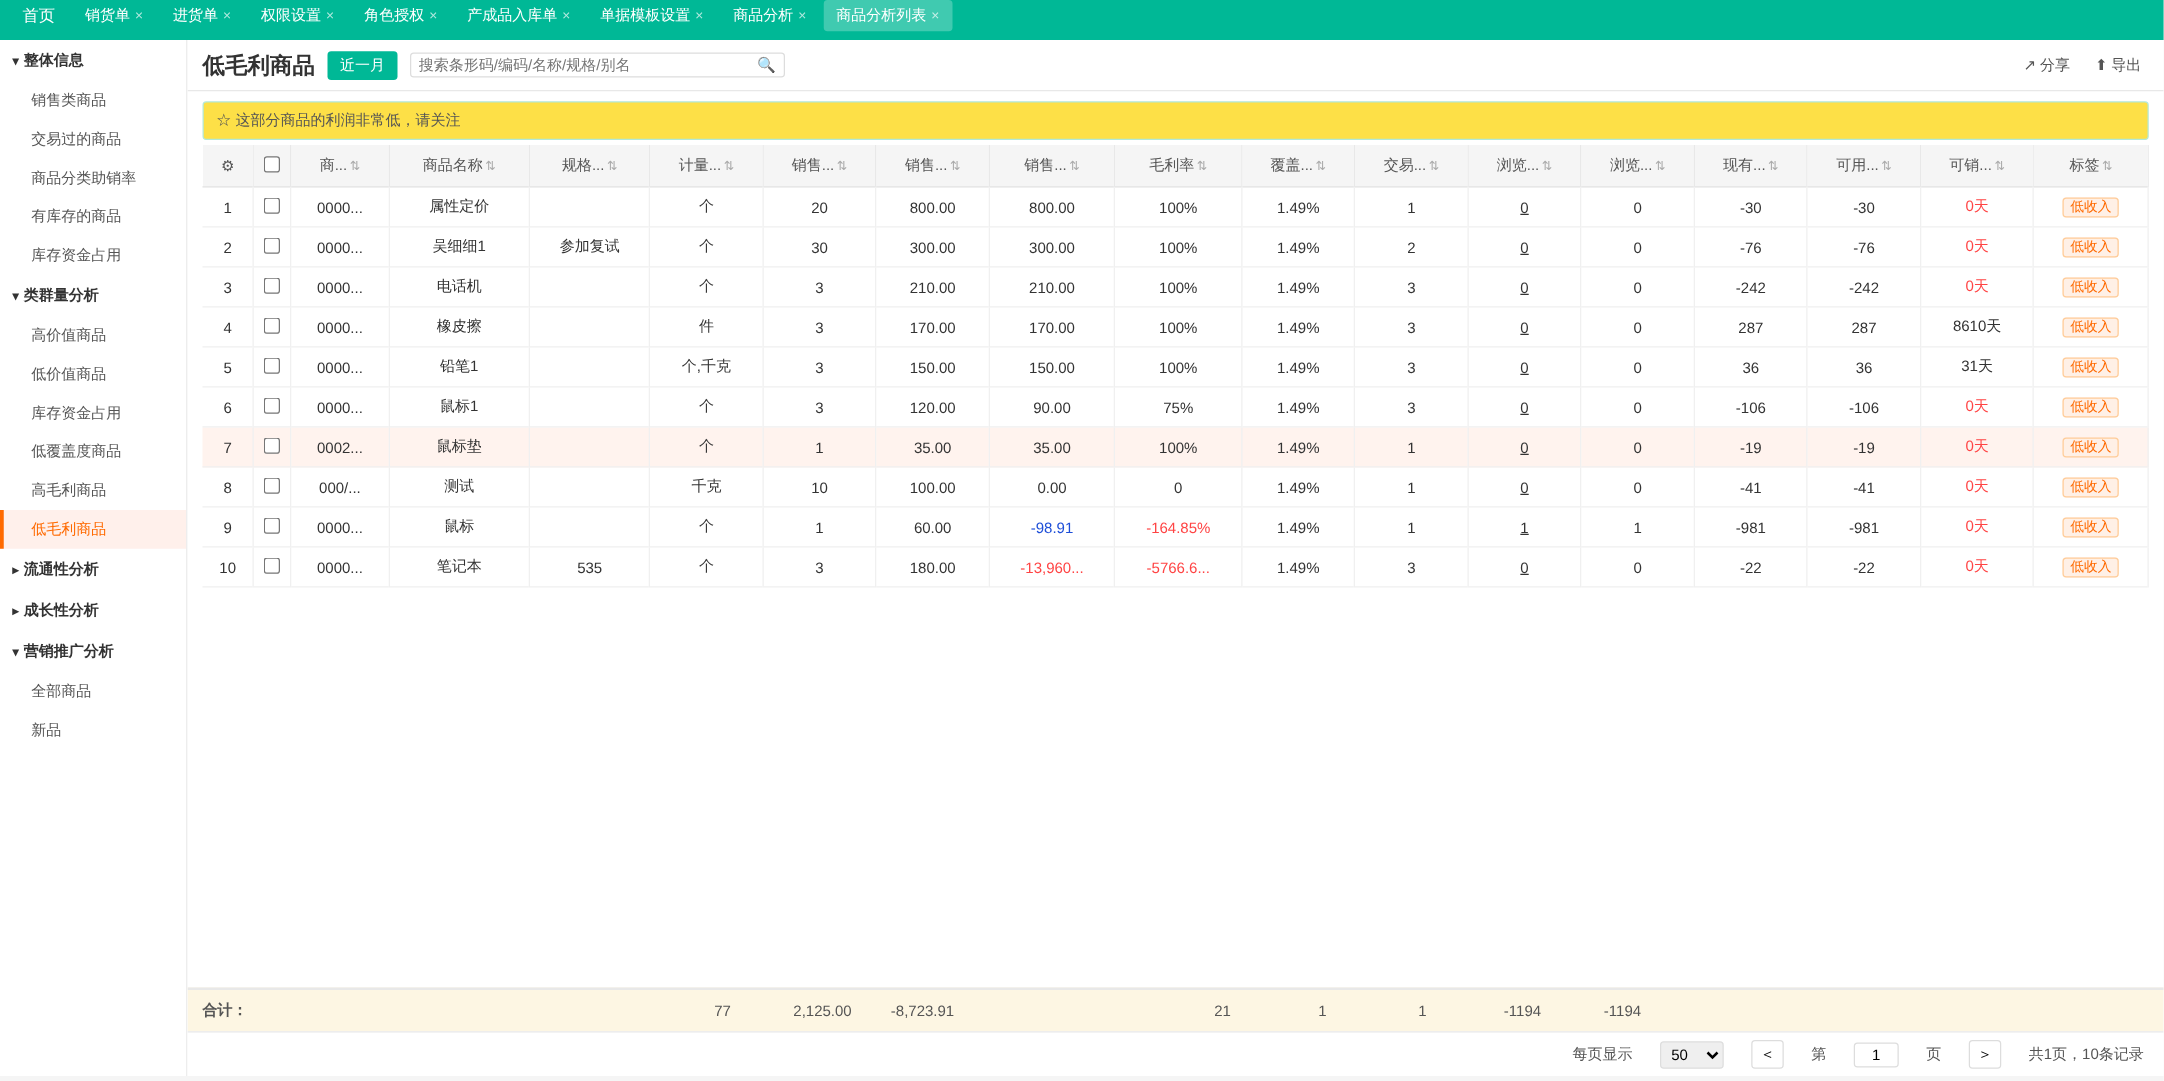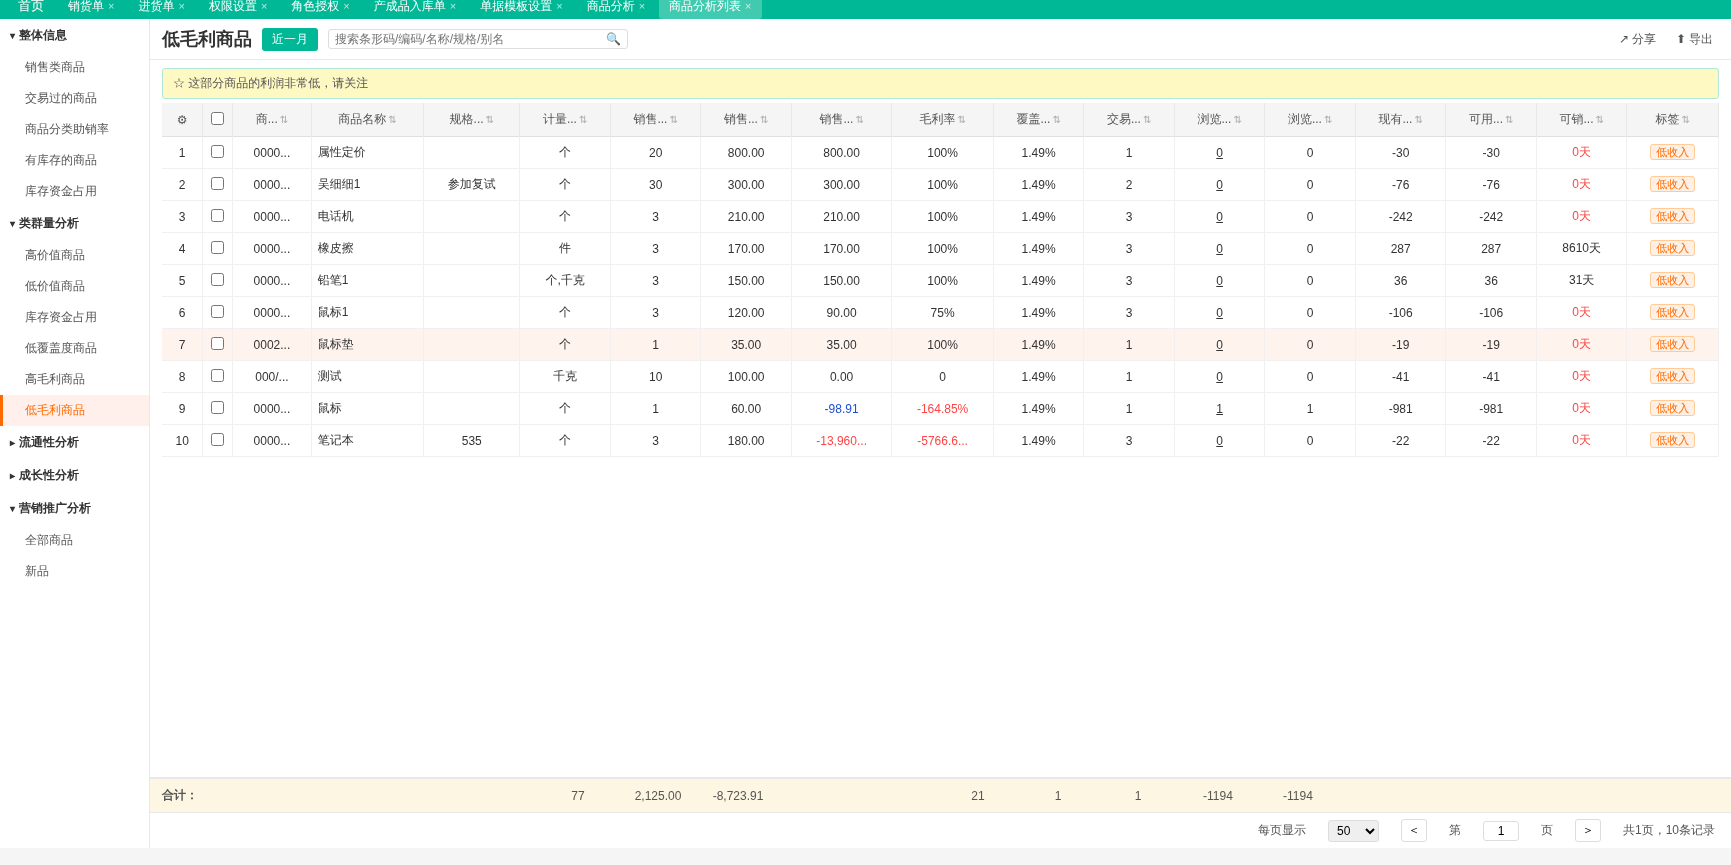--- a/index.html
+++ b/index.html
@@ -2,22 +2,22 @@
 <html><head>
   <meta charset="utf-8">
   <style>
     * { box-sizing: border-box; margin: 0; padding: 0; font-family: 'Microsoft YaHei', Arial, sans-serif; font-size: 12px; }
     body { background: #f5f5f5; overflow: hidden; }
 
     
     .top-nav {
       background: #00b896;
       display: flex;
-      align-items: flex-end;
-      height: 19px;
+      align-items: flex-start;
+      height: 32px;
       padding: 0 8px;
       gap: 4px;
     }
     .nav-item {
       color: #fff;
       padding: 4px 10px;
       cursor: pointer;
       border-radius: 3px;
       white-space: nowrap;
       font-size: 13px;
@@ -118,21 +118,21 @@
       gap: 3px;
       color: #555;
       cursor: pointer;
       padding: 3px 6px;
       border-radius: 3px;
       font-size: 12px;
     }
 
     
     .notice-bar {
-      background: #fef9c3;
+      background: #fde047;
       border: 1px solid #b2e8d8;
       margin: 8px 12px 4px;
       padding: 6px 10px;
       color: #555;
       border-radius: 3px;
       font-size: 12px;
     }
 
     
     .table-container {
@@ -166,21 +166,21 @@
       border-bottom: 1px solid #f0f0f0;
     }
     tbody tr.highlighted { background: #fff3ee; }
     tbody td {
       padding: 7px 6px;
       text-align: center;
       color: #333;
       border-right: 1px solid #f0f0f0;
       white-space: nowrap;
     }
-    tbody td.name-col { text-align: left; }
+    tbody td.name-col { text-align: center; }
     .tag-badge {
       background: #fff0e6;
       color: #ff6a00;
       border: 1px solid #ffcc99;
       padding: 1px 5px;
       border-radius: 3px;
       font-size: 11px;
     }
     .underline-link { text-decoration: underline; color: #333; cursor: pointer; }
     .checkbox-cell { width: 30px; }

